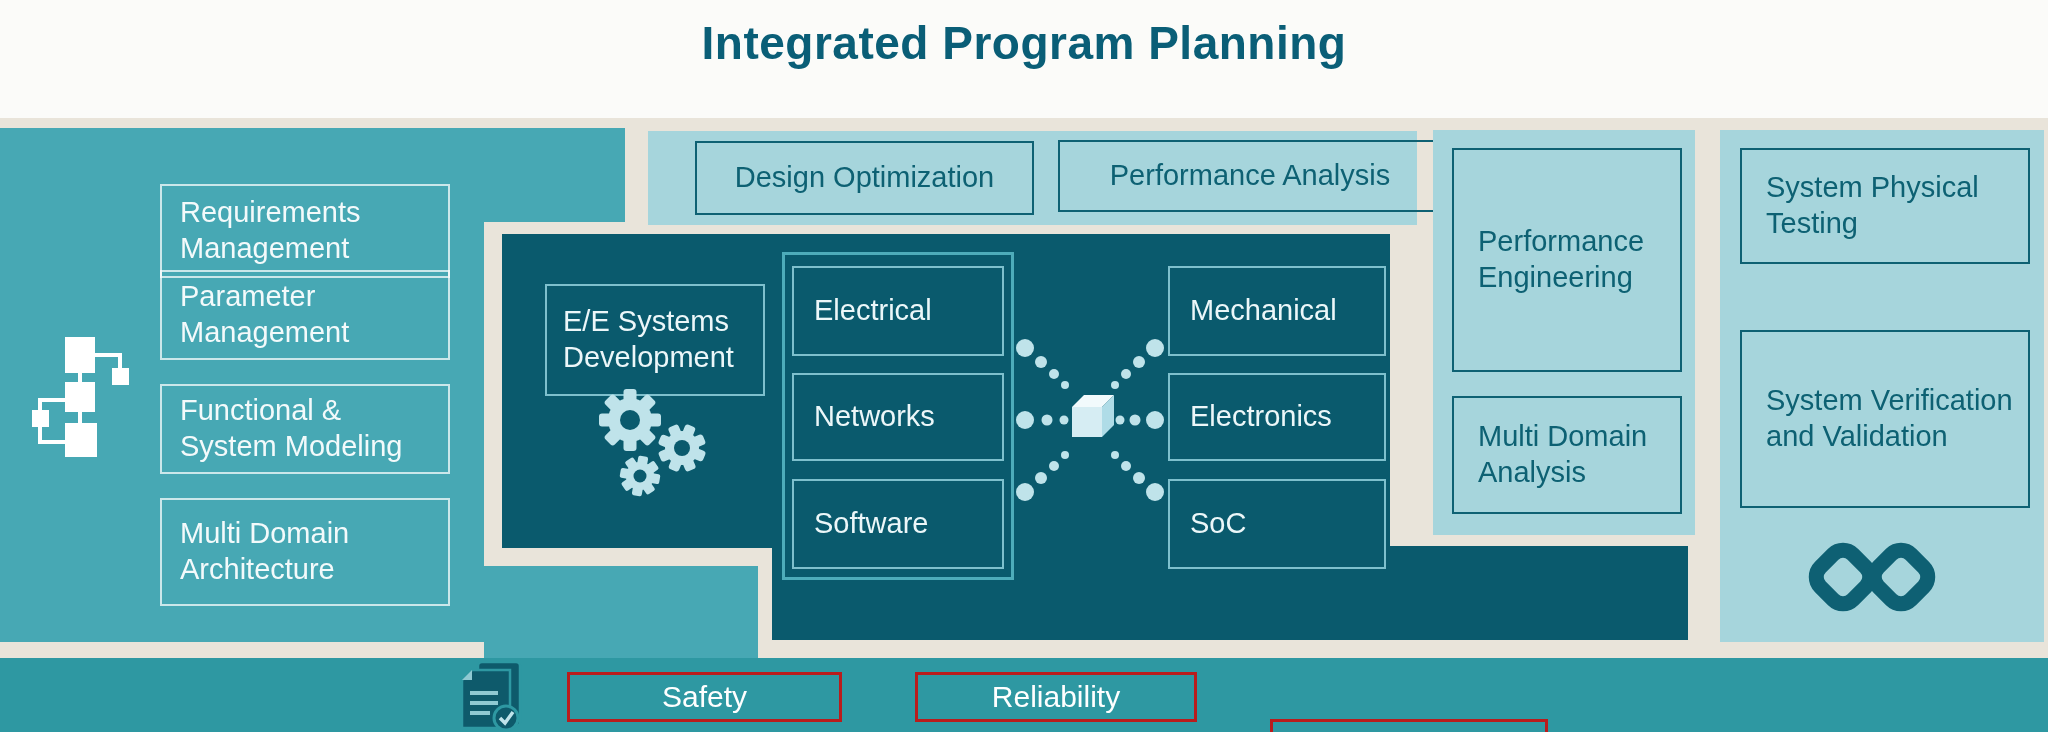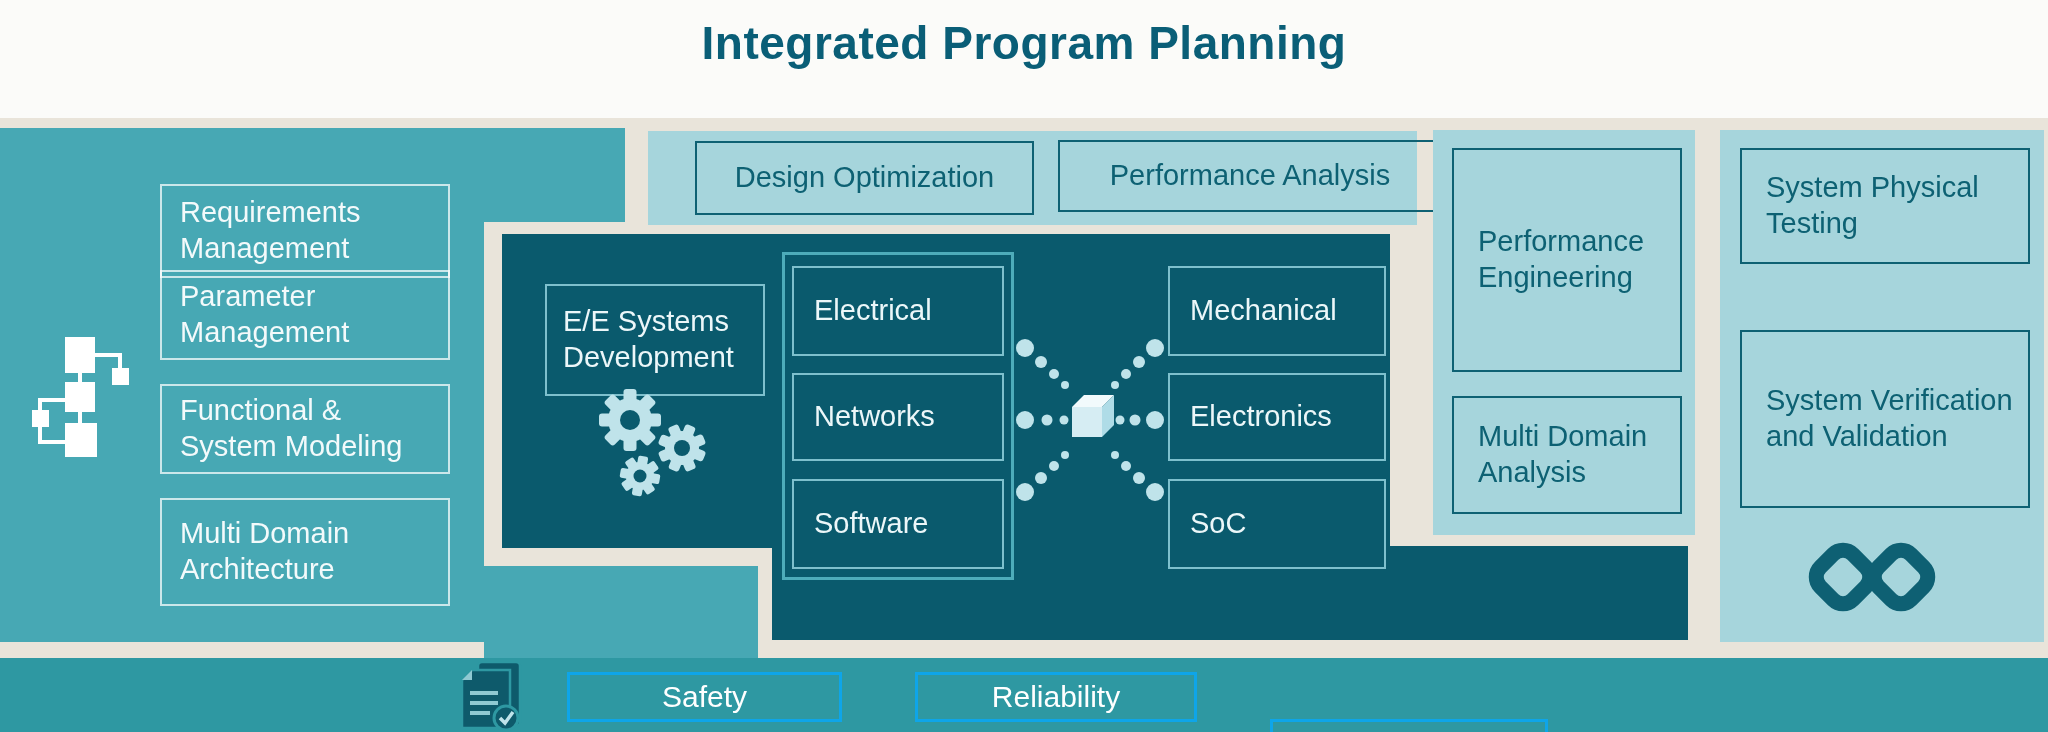--- a/index.html
+++ b/index.html
@@ -8,21 +8,21 @@
   .abs{position:absolute;}
   .panel-teal{background:#47A8B4;}
   .panel-light{background:#A6D5DC;}
   .panel-dark{background:#0A5A6D;}
   .obox{box-sizing:border-box;display:flex;align-items:center;line-height:1.24;}
   .on-teal{border:2px solid rgba(255,255,255,0.72);color:#F3FAFB;font-size:29px;padding-left:18px;padding-right:8px;}
   .on-light{border:2px solid #0E6173;color:#0D6173;font-size:29px;}
   .on-light.cc{justify-content:center;text-align:left;padding:0 6px;margin-left:32px;}
   .on-light.lp{padding-left:24px;padding-right:10px;}
   .on-dark{border:2px solid #7EC0CD;color:#ECF7F9;font-size:29px;padding-left:20px;padding-right:8px;}
-  .on-bar{border:3px solid #0ea5e9;color:#FFFFFF;font-size:30px;justify-content:center;text-align:center;}
+  .on-bar{border:3px solid #b91c1c;color:#FFFFFF;font-size:30px;justify-content:center;text-align:center;}
   .title{width:100%;text-align:center;font-size:46px;font-weight:bold;color:#0A5E77;letter-spacing:0.5px;}
   .groupborder{box-sizing:border-box;border:3px solid #4EACBA;}
   .dvv{box-sizing:border-box;border:2px solid #7EC0CD;color:#ECF7F9;font-size:27px;
        display:flex;align-items:center;justify-content:center;}
 </style>
 </head>
 <body>
 
 <div class="canvas">
 

